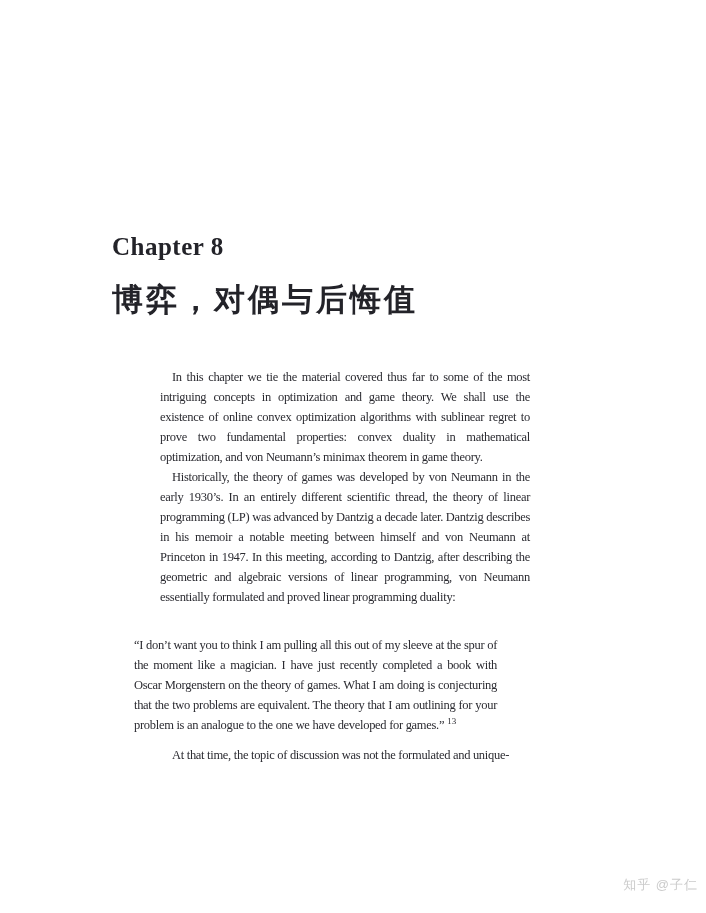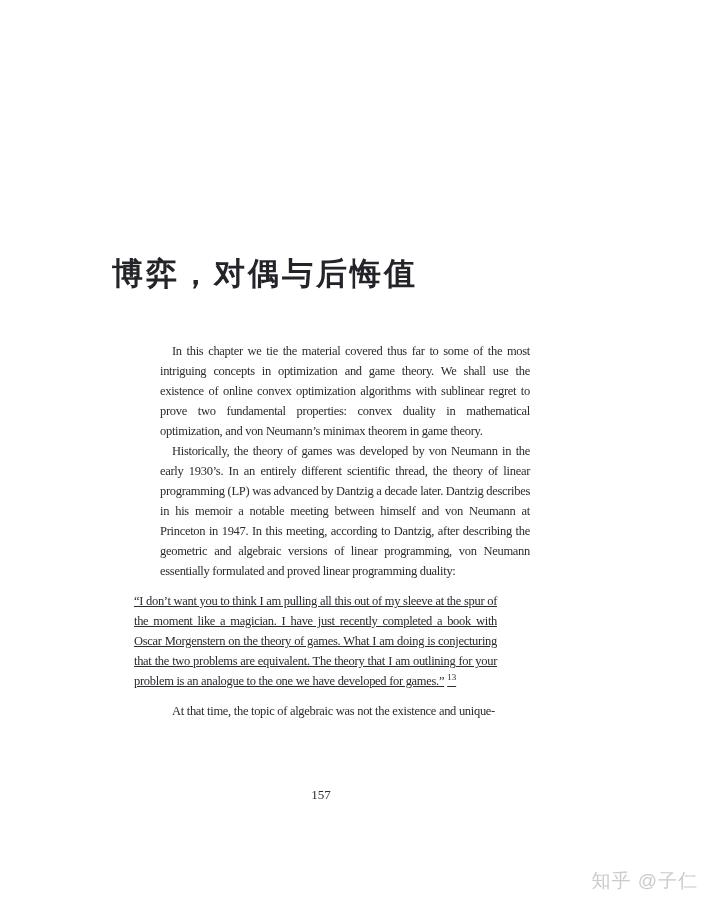--- a/index.html
+++ b/index.html
@@ -40,23 +40,22 @@
   }
   .body-text {
     margin-top: 50px;
     font-size: 12.5px;
     line-height: 20px;
     letter-spacing: -0.3px;
     text-align: justify;
   }
   .para { text-indent: 12px; margin-left: 48px; }
   .quote-block {
-    margin: 10px 33px 10px 22px;
+    margin: 28px 33px 10px 22px;
     text-align: justify;
-    text-decoration: underline;
   }
   .footnote-ref {
     font-size: 9px;
     vertical-align: super;
     line-height: 0;
     margin-left: 3px;
     letter-spacing: 0;
   }
   .page-number {
     position: absolute;
@@ -64,39 +63,39 @@
     left: 112px;
     width: 418px;
     text-align: center;
     font-size: 13px;
     color: #2b2b31;
   }
   .watermark {
     position: absolute;
     right: 8px;
     bottom: 19px;
-    font-size: 19px;
+    font-size: 13px;
     letter-spacing: 1px;
     color: #cbcbcb;
     font-family: "Liberation Sans", "DejaVu Sans", sans-serif;
   }
 </style>
 </head>
 <body>
 
 <div class="page">
   <div class="content">
+    <div class="chapter-label">Chapter 8</div>
     <div class="chapter-title">博弈，对偶与后悔值</div>
 
     <div class="body-text">
       <p class="para">In this chapter we tie the material covered thus far to some of the most intriguing concepts in optimization and game theory. We shall use the existence of online convex optimization algorithms with sublinear regret to prove two fundamental properties: convex duality in mathematical optimization, and von Neumann’s minimax theorem in game theory.</p>
       <p class="para">Historically, the theory of games was developed by von Neumann in the early 1930’s. In an entirely different scientific thread, the theory of linear programming (LP) was advanced by Dantzig a decade later. Dantzig describes in his memoir a notable meeting between himself and von Neumann at Princeton in 1947. In this meeting, according to Dantzig, after describing the geometric and algebraic versions of linear programming, von Neumann essentially formulated and proved linear programming duality:</p>
       <blockquote class="quote-block">
         <span>“I don’t want you to think I am pulling all this out of my sleeve at the spur of the moment like a magician. I have just recently completed a book with Oscar Morgenstern on the theory of games. What I am doing is conjecturing that the two problems are equivalent. The theory that I am outlining for your problem is an analogue to the one we have developed for games.”</span><sup class="footnote-ref">13</sup>
       </blockquote>
-      <p class="para">At that time, the topic of algebraic was not the existence and unique-</p>
+      <p class="para">At that time, the topic of discussion was not the formulated and unique-</p>
     </div>
   </div>
 
-  <div class="page-number">157</div>
 
   <div class="watermark">知乎 @子仁</div>
 </div>
 
 </body></html>

